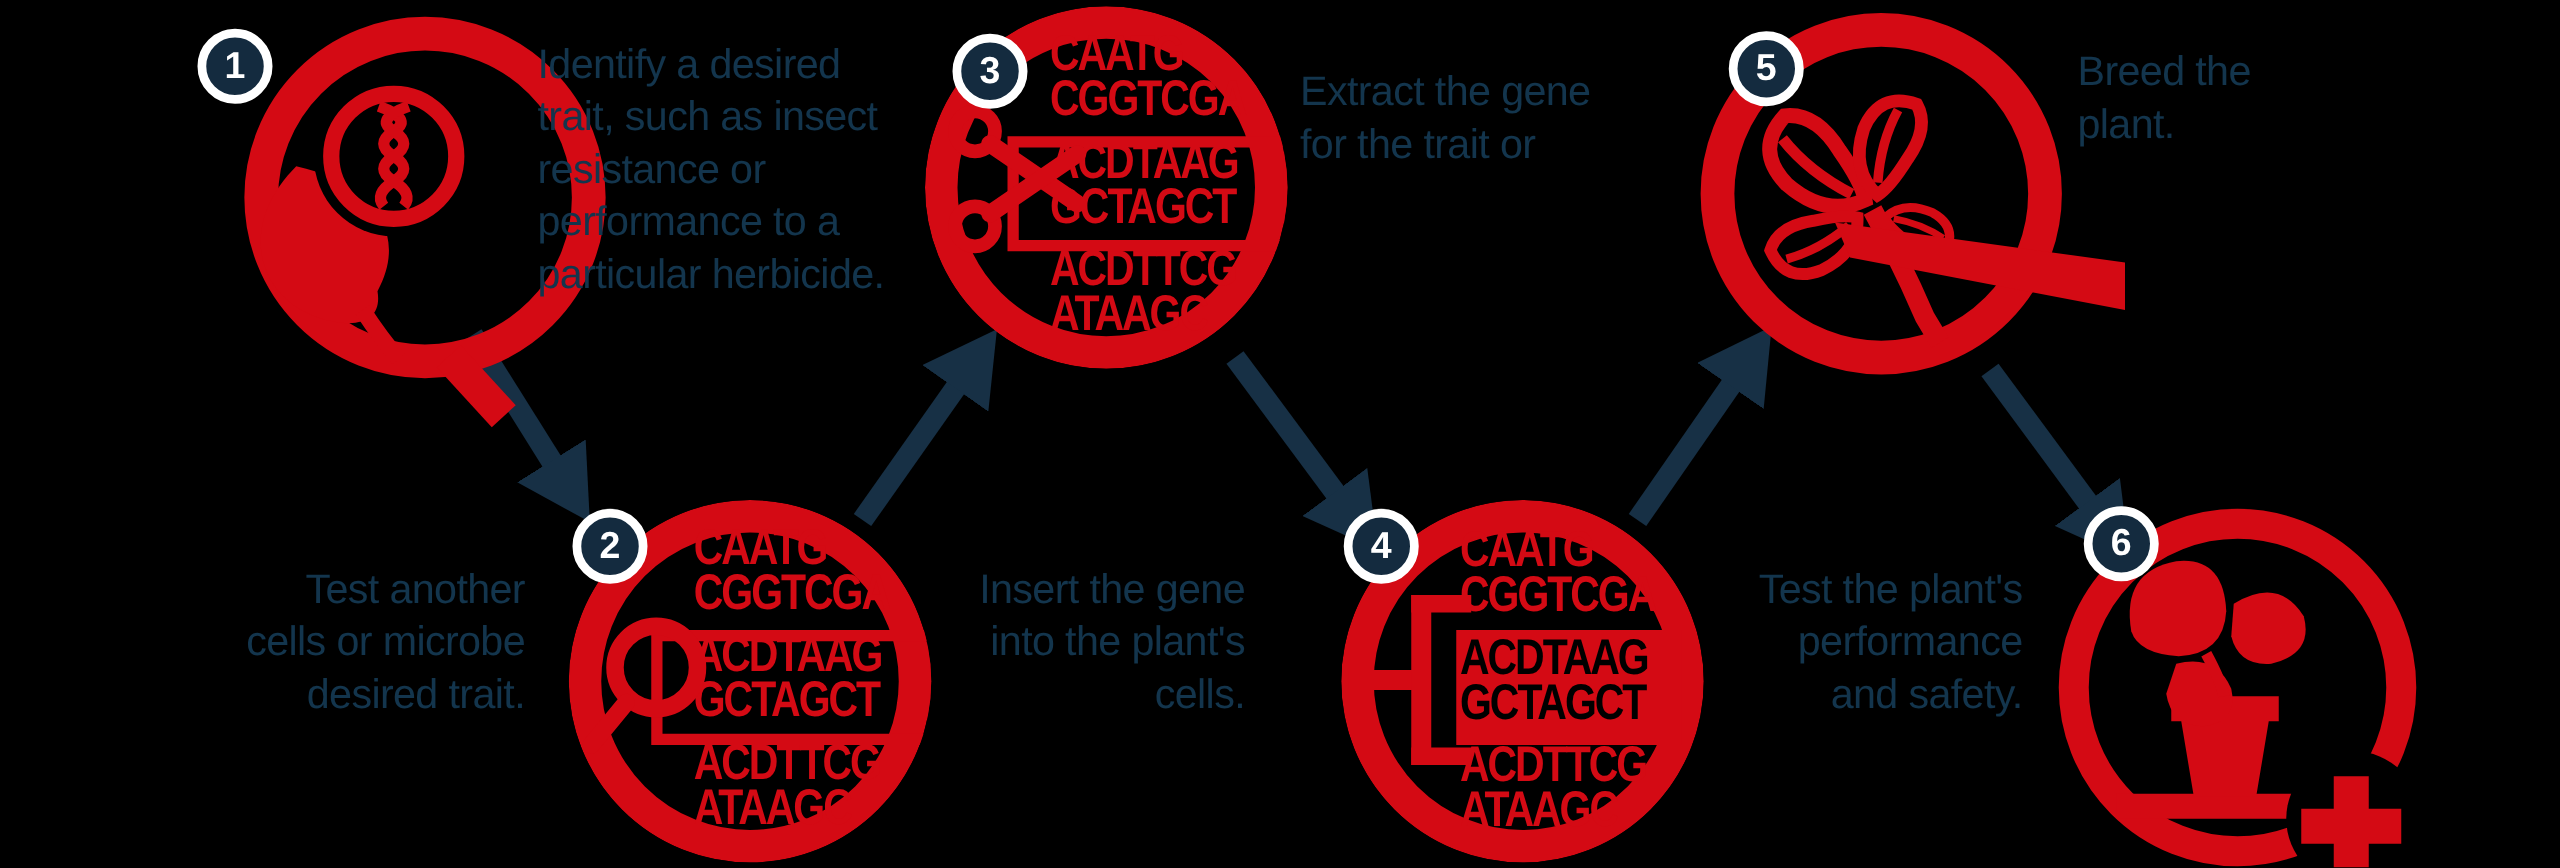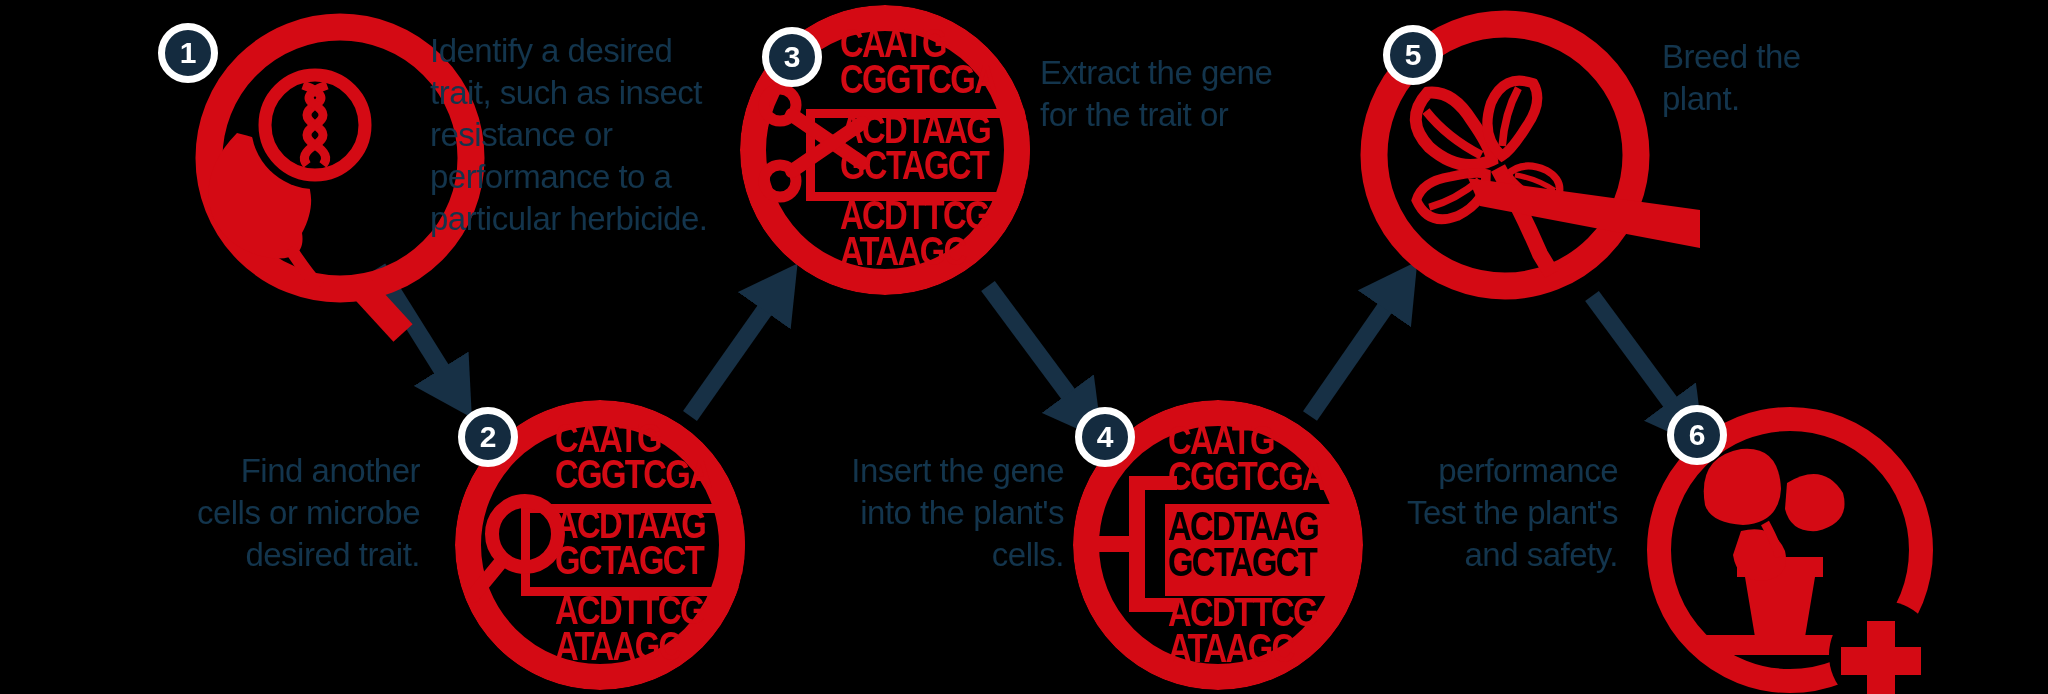--- a/index.html
+++ b/index.html
@@ -97,21 +97,21 @@
       <div class="row">ATAAGC</div>
     </div>
     <div class="seq-box"></div>
     <svg class="mini-icon" width="290" height="290" viewBox="0 0 290 290">
       <circle cx="70" cy="134" r="33" fill="none" stroke="#d40a14" stroke-width="14"></circle>
       <line x1="46" y1="162" x2="18" y2="196" stroke="#d40a14" stroke-width="14" stroke-linecap="round"></line>
     </svg>
   </div>
   <div class="badge" style="left:458px;top:407px"><span>2</span></div>
   <div class="step-text right" style="left:128px;top:450px;width:292px">
-    <div>Find another</div>
+    <div>Test another</div>
     <div>cells or microbe</div>
     <div>desired trait.</div>
   </div>
 
   <div class="circle clip" style="left:740px;top:5px">
     <div class="ring"></div>
     <div class="dna-rows" style="left:100px">
       <div class="row">CAATG</div>
       <div class="row">CGGTCGA</div>
       <div class="row g">ACDTAAG</div>
@@ -143,21 +143,21 @@
       <div class="row ko">GCTAGCT</div>
       <div class="row g">ACDTTCG</div>
       <div class="row">ATAAGC</div>
     </div>
     <div class="brk" style="left:6px;top:136px;width:52px;height:16px"></div>
     <div class="brk" style="left:56px;top:76px;width:16px;height:136px"></div>
     <div class="brk" style="left:56px;top:76px;width:48px;height:14px"></div>
     <div class="brk" style="left:56px;top:198px;width:48px;height:14px"></div>
   </div>
   <div class="badge" style="left:1075px;top:407px"><span>4</span></div>
-  <div class="step-text right" style="left:824px;top:450px;width:240px">
+  <div class="step-text right" style="left:756px;top:450px;width:240px">
     <div>Insert the gene</div>
     <div>into the plant's</div>
     <div>cells.</div>
   </div>
 
   <div class="circle" style="left:1360px;top:10px">
     <svg width="290" height="290" viewBox="0 0 290 290" style="overflow:visible">
       <defs>
         <g id="leafg">
           <path d="M0,0 Q6,-34 46,-44 Q84,-50 92,-14 Q80,8 44,6 Q12,6 0,0 Z" fill="none" stroke="#d40a14" stroke-width="12"></path>
@@ -187,18 +187,18 @@
       <path d="M60,100 Q52,52 96,44 Q134,40 136,84 Q134,118 98,120 Q66,118 60,100 Z" fill="#d40a14"></path>
       <path d="M142,78 Q178,56 198,88 Q206,118 172,126 Q146,128 140,104 Z" fill="#d40a14"></path>
       <path d="M96,126 Q128,118 140,146 Q146,172 118,176 Q92,176 88,150 Z" fill="#d40a14"></path>
       <path d="M120,118 Q132,140 134,152" fill="none" stroke="#d40a14" stroke-width="9"></path>
       <circle cx="238" cy="250" r="54" fill="#000000"></circle>
       <path d="M222,216 h28 v26 h26 v28 h-26 v26 h-28 v-26 h-26 v-28 h26 Z" fill="#d40a14"></path>
     </svg>
   </div>
   <div class="badge" style="left:1667px;top:405px"><span>6</span></div>
   <div class="step-text right" style="left:1368px;top:450px;width:250px">
+    <div>Test the plant's</div>
     <div>performance</div>
-    <div>Test the plant's</div>
     <div>and safety.</div>
   </div>
 
 </div>
 
 </body></html>

